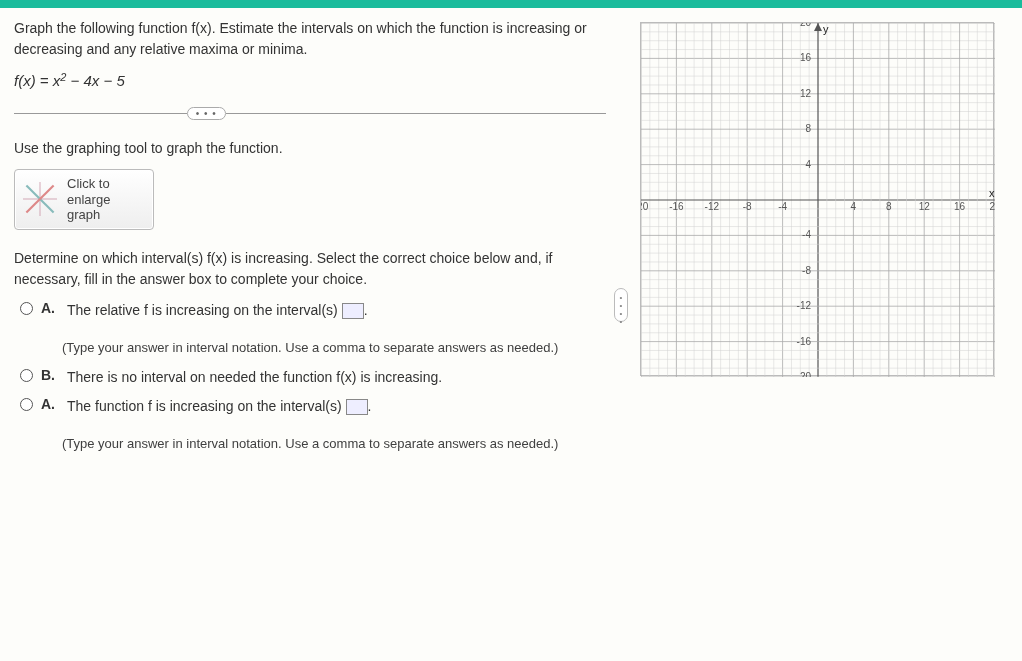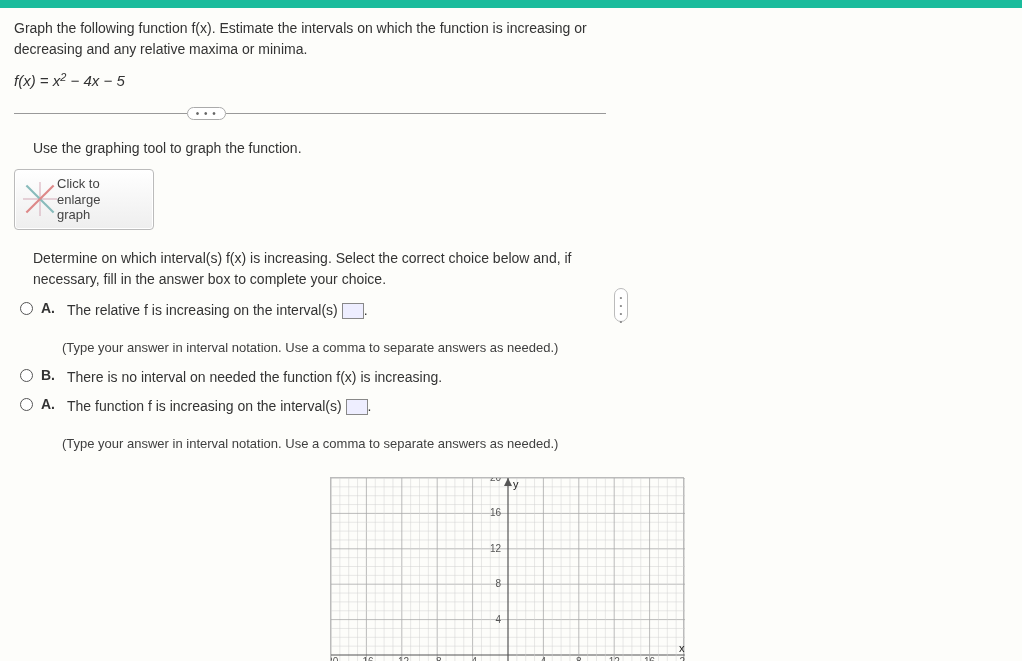--- a/index.html
+++ b/index.html
@@ -6,38 +6,38 @@
   body {
     font-family: Arial, Helvetica, sans-serif;
     font-size: 14px;
     color: #333;
     background: #e8e8e8;
     width: 1022px;
     height: 661px;
     overflow: hidden;
   }
   .topbar { height: 8px; background: #1abc9c; }
-  .container { display: flex; height: 653px; background: #fdfdfa; flex-direction: column; }
+  .container { display: flex; height: 653px; background: #fdfdfa; }
   .left { width: 620px; padding: 10px 14px 0 14px; position: relative; }
   .right { flex: 1; position: relative; padding: 10px 8px 0 0; }
   .question-text { line-height: 1.5; margin-bottom: 12px; }
   .formula { margin: 10px 0 18px 0; font-size: 15px; font-style: italic; }
   .sup { position: relative; top: -5px; font-size: 11px; }
   .hr-row { display: flex; align-items: center; margin-bottom: 18px; }
   .hr-line { flex: 1; border-top: 1px solid #999; }
   .dots { border: 1px solid #aaa; border-radius: 10px; padding: 0 8px; font-size: 10px; letter-spacing: 1px; color: #666; background: #fff; }
   .graph-btn {
-    display: flex; align-items: center; 
+    display: flex; align-items: center; gap: 10px;
     border: 1px solid #bbb; border-radius: 4px; padding: 6px 14px 6px 8px;
     background: linear-gradient(#fff,#eee); width: 140px; margin: 10px 0 18px 0;
     cursor: pointer; box-shadow: inset 0 0 0 1px #fff;
   }
   .graph-icon { width: 34px; height: 34px; }
   .graph-btn .lbl { line-height: 1.2; font-size: 13px; color: #444; }
-  .para { margin-bottom: 10px; line-height: 1.5; margin-left: 19px; }
+  .para { margin-bottom: 10px; line-height: 1.5; }
   .choice { display: flex; gap: 8px; margin: 8px 0 4px 6px; align-items: flex-start; }
   .radio {
     width: 13px; height: 13px; border: 1.5px solid #555; border-radius: 50%;
     margin-top: 2px; flex-shrink: 0; background: #fff;
   }
   .tag { font-weight: bold; min-width: 18px; }
   .choice-body { flex: 1; line-height: 1.5; }
   .answerbox {
     display: inline-block; width: 22px; height: 16px;
     border: 1px solid #888; background: #eef; vertical-align: middle;

